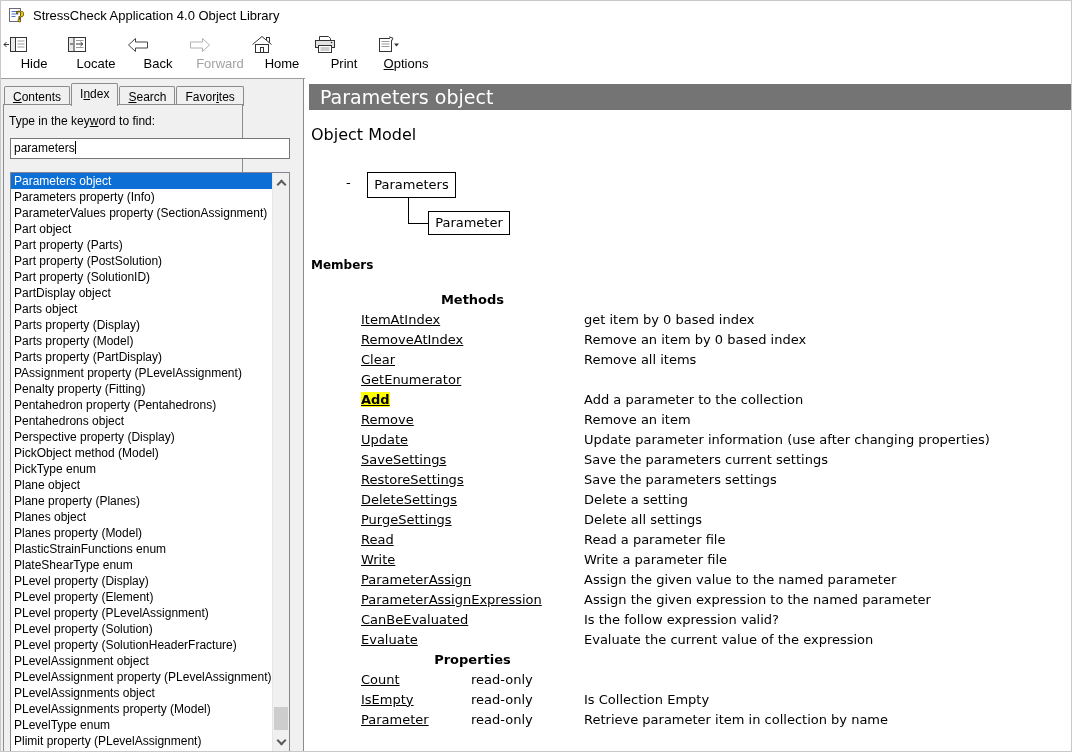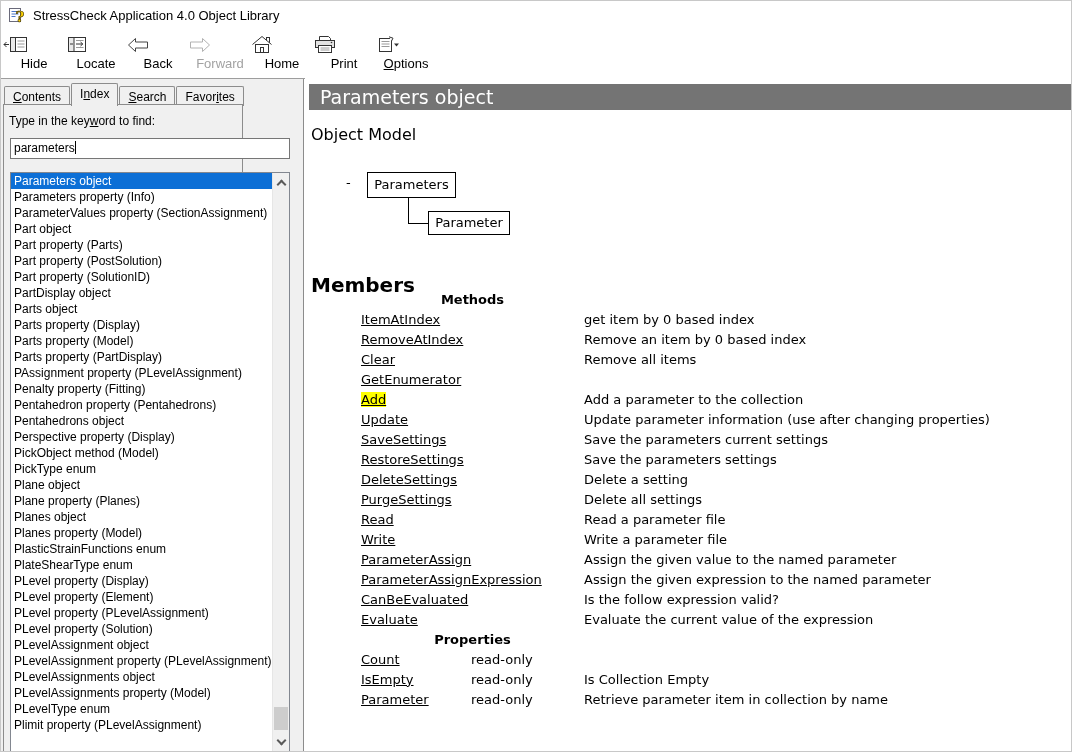--- a/index.html
+++ b/index.html
@@ -47,35 +47,35 @@
   .chev.up { top:8px; transform:rotate(45deg); }
   .chev.down { bottom:8px; transform:rotate(225deg); }
 
   
   .right-pane { position:absolute; left:304px; top:78px; right:0; bottom:0; background:#fff;
                 font-family:"DejaVu Sans", sans-serif; overflow:hidden; }
   .header-bar { position:absolute; top:5px; left:4px; right:0; height:26px;
                 background:var(--header_bar,#747474); color:#fff; font-size:19px;
                 line-height:26px; padding-left:11px; }
   .h-object-model { position:absolute; top:46px; left:6px; font-size:16px; font-weight:normal; }
-  .h-members { position:absolute; top:194px; left:6px; font-size:20px; font-weight:bold; }
+  .h-members { position:absolute; top:179px; left:6px; font-size:12px; font-weight:bold; }
   .om-dash { position:absolute; left:41px; top:96px; font-size:13px; }
   .om-box { position:absolute; border:1px solid #000; background:#fff; font-size:13px;
             text-align:center; }
   .om-box.parent { left:62px; top:93px; width:89px; height:26px; line-height:24px; }
   .om-box.child  { left:123px; top:132px; width:82px; height:24px; line-height:22px; }
   .om-line-v { position:absolute; left:103px; top:119px; width:1px; height:26px; background:#000; }
   .om-line-h { position:absolute; left:103px; top:144px; width:21px; height:1px; background:#000; }
 
   .members-table { position:absolute; top:210px; left:56px; border-collapse:collapse; }
   .members-table td { height:20px; font-size:13px; padding:0; vertical-align:middle;
                       white-space:nowrap; }
   .group-cell { font-weight:bold; text-align:center; }
   .mlink { text-decoration:underline; color:#000; cursor:pointer; }
-  .mlink.hl { background:var(--highlight,#ffff00); }
+  .mlink.hl { background:var(--highlight,#ffff00);font-weight:bold; }
 
   svg { display:block; }
 </style>
 </head>
 <body>
 
 <div class="screen">
 
   <div class="titlebar">
     <span>
@@ -209,20 +209,21 @@
             <div class="list-item">Plane object</div>
             <div class="list-item">Plane property (Planes)</div>
             <div class="list-item">Planes object</div>
             <div class="list-item">Planes property (Model)</div>
             <div class="list-item">PlasticStrainFunctions enum</div>
             <div class="list-item">PlateShearType enum</div>
             <div class="list-item">PLevel property (Display)</div>
             <div class="list-item">PLevel property (Element)</div>
             <div class="list-item">PLevel property (PLevelAssignment)</div>
             <div class="list-item">PLevel property (Solution)</div>
+            <div class="list-item">PLevel property (SolutionHeaderFracture)</div>
             <div class="list-item">PLevelAssignment object</div>
             <div class="list-item">PLevelAssignment property (PLevelAssignment)</div>
             <div class="list-item">PLevelAssignments object</div>
             <div class="list-item">PLevelAssignments property (Model)</div>
             <div class="list-item">PLevelType enum</div>
             <div class="list-item">Plimit property (PLevelAssignment)</div>
           </div>
         <div class="list-scrollbar">
           <span class="chev up"></span>
           <span class="sb-thumb"></span>
@@ -269,20 +270,24 @@
           </tr>
           <tr>
             <td colspan="2"><span class="mlink">GetEnumerator</span></td>
             <td class="desc"></td>
           </tr>
           <tr>
             <td colspan="2"><span class="mlink hl">Add</span></td>
             <td class="desc">Add a parameter to the collection</td>
           </tr>
           <tr>
+            <td colspan="2"><span class="mlink">Remove</span></td>
+            <td class="desc">Remove an item</td>
+          </tr>
+          <tr>
             <td colspan="2"><span class="mlink">Update</span></td>
             <td class="desc">Update parameter information (use after changing properties)</td>
           </tr>
           <tr>
             <td colspan="2"><span class="mlink">SaveSettings</span></td>
             <td class="desc">Save the parameters current settings</td>
           </tr>
           <tr>
             <td colspan="2"><span class="mlink">RestoreSettings</span></td>
             <td class="desc">Save the parameters settings</td>

